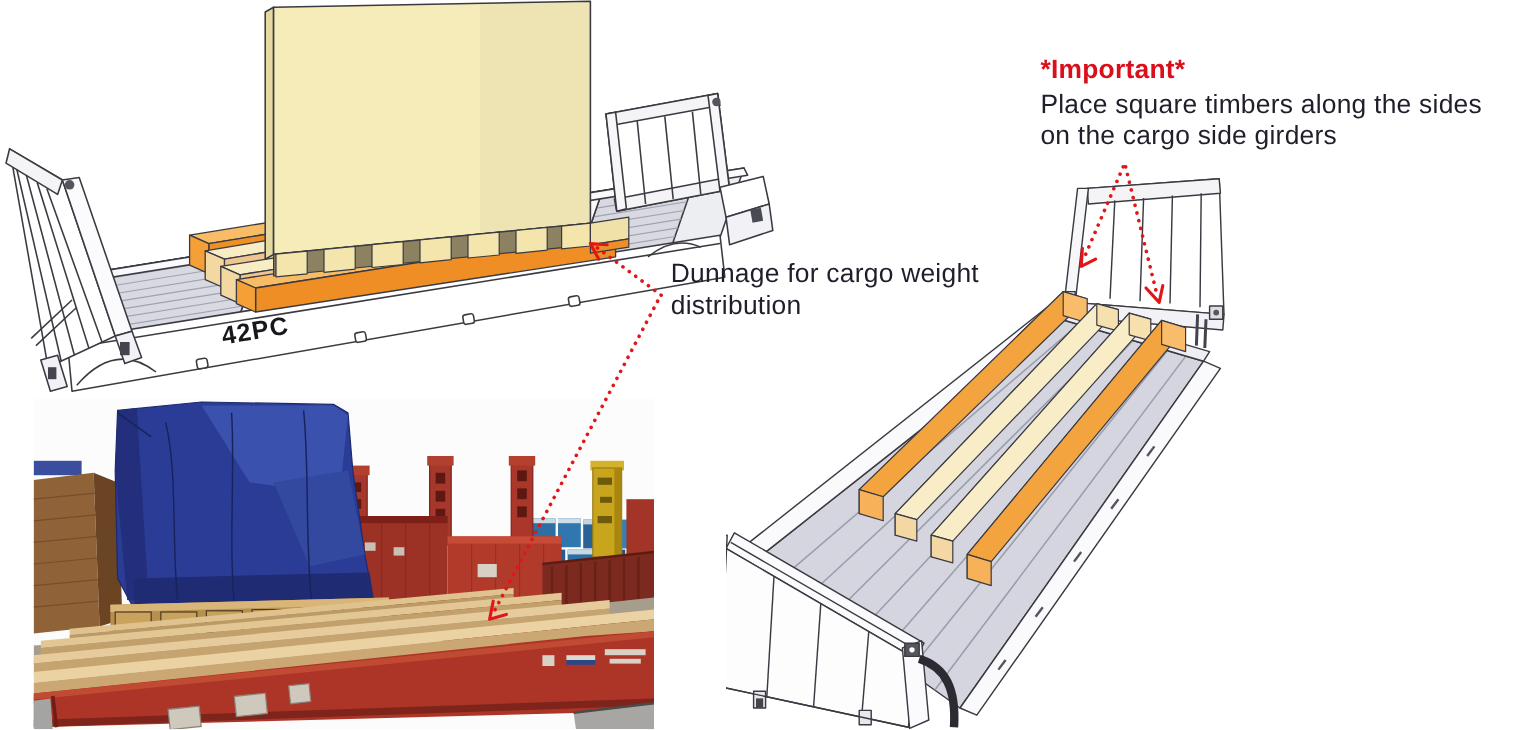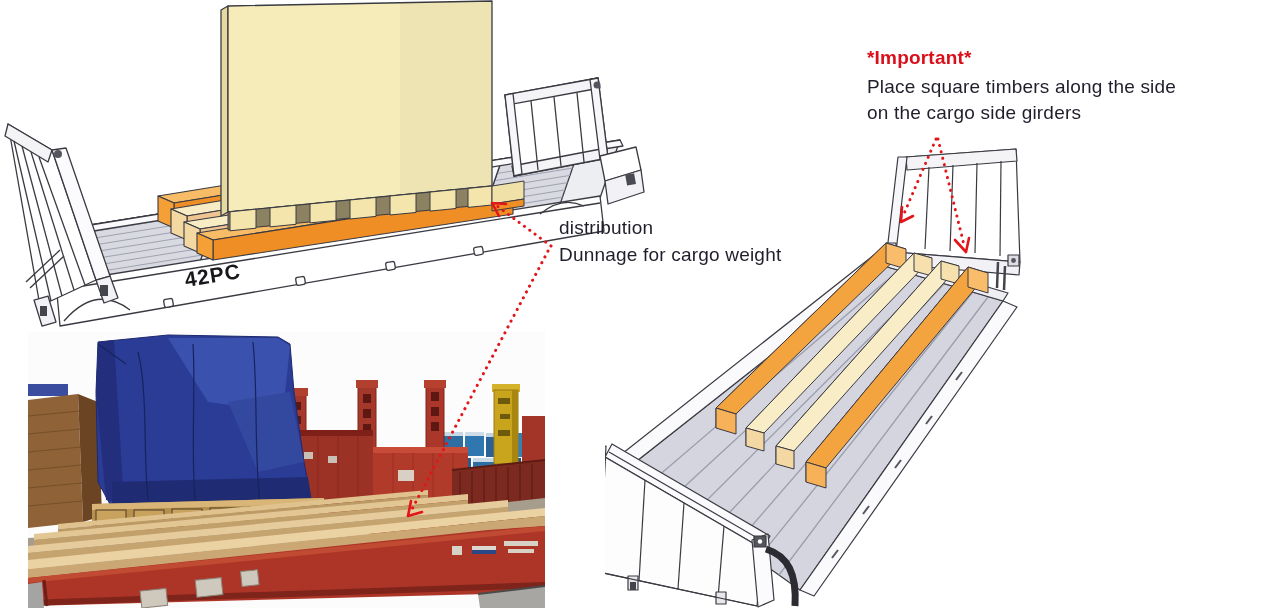--- a/index.html
+++ b/index.html
@@ -1,21 +1,21 @@
 <!DOCTYPE html>
 <html><head>
 <meta charset="utf-8">
 <style>
   html,body{margin:0;padding:0;background:#ffffff;}
   #canvas{
     position:relative;width:1269px;height:608px;background:#ffffff;
     font-family:"Liberation Sans", sans-serif;overflow:hidden;
   }
   .abs{position:absolute;}
-  .note{font-size:19px;line-height:26.5px;color:#211e2b;letter-spacing:.2px;white-space:nowrap;}
+  .note{font-size:22px;line-height:26.5px;color:#211e2b;letter-spacing:.2px;white-space:nowrap;}
   .note .title{font-weight:bold;color:#d9101b;margin-bottom:2px;}
   svg{display:block;}
   svg text.brand{font-family:"Liberation Sans",sans-serif;font-weight:bold;}
 </style>
 </head>
 <body>
 
 <div id="canvas">
 
   <svg class="abs" style="left:0;top:0" width="665" height="335" viewBox="0 0 665 335">
@@ -409,23 +409,23 @@
         <path d="M901,222 L902,207 M901,222 L913,216" stroke-width="2.6"></path>
       </g>
       <g>
         <path d="M938,139 L964,245" stroke-width="3" stroke-dasharray="0.1 6.5"></path>
         <path d="M966,252 L955,240 M966,252 L969,238" stroke-width="2.6"></path>
       </g>
     </g>
   </svg>
 
   <div class="abs note" style="left:559px;top:215px">
+    <div>Dunnage for cargo weight</div>
     <div>distribution</div>
-    <div>Dunnage for cargo weight</div>
   </div>
 
   <div class="abs note" style="left:867px;top:45px">
     <div class="title">*Important*</div>
-    <div>Place square timbers along the side</div>
+    <div>Place square timbers along the sides</div>
     <div>on the cargo side girders</div>
   </div>
 
 </div>
 
 </body></html>

